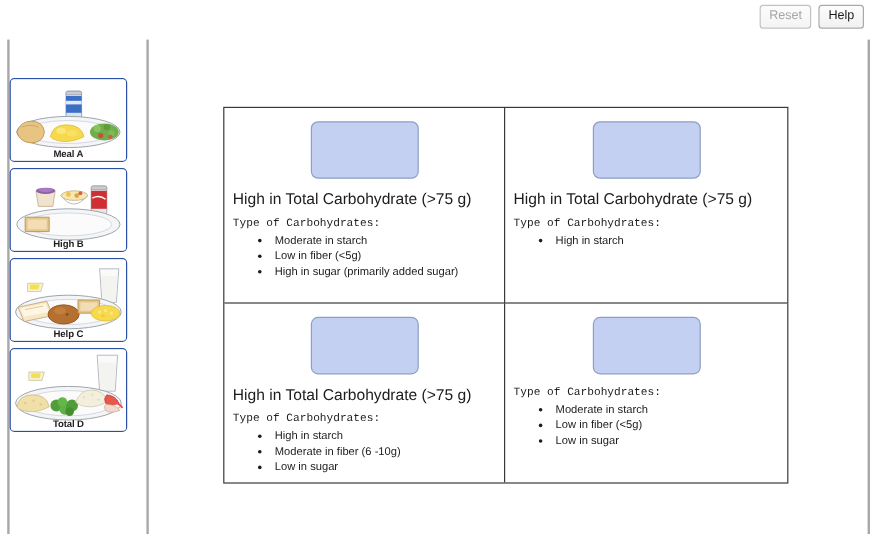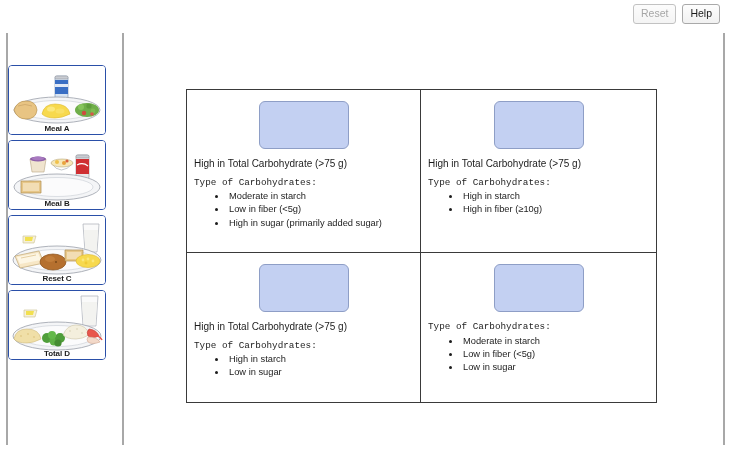--- a/index.html
+++ b/index.html
@@ -139,21 +139,21 @@
     height: 48px;
     margin: 5px auto 9px auto;
     background: #c3d0f2;
     border: 1px solid #8e9ec6;
     border-radius: 6px;
     box-sizing: border-box;
   }
 
   .cell-head {
     font-family: "Liberation Sans", sans-serif;
-    font-size: 10px;
+    font-size: 13px;
     color: #1c1c1c;
     margin: 0 0 6px 0;
     line-height: 1.25;
   }
   .cell-sub {
     font-family: Liberation Mono, monospace;
     font-size: 9.3px;
     color: #1c1c1c;
     margin: 0 0 2px 0;
     line-height: 1.25;
@@ -246,21 +246,21 @@
         <rect x="67" y="18" width="13" height="15" fill="#cf2f32"></rect>
         <path d="M68 24 q6-3 11 1" stroke="#ffffff" stroke-width="1.2" fill="none"></path>
         <rect x="67" y="14" width="13" height="3" rx="1.2" fill="#c9ccd2" stroke="#8a8f96" stroke-width="0.5"></rect>
 
         <ellipse cx="48" cy="46" rx="43" ry="13" fill="#f4f5f7" stroke="#9aa0aa" stroke-width="0.8"></ellipse>
         <ellipse cx="48" cy="46" rx="36" ry="9.5" fill="#fbfbfc" stroke="#c7ccd4" stroke-width="0.6"></ellipse>
 
         <path d="M12 40 l20 0 l0 12 l-20 0 z" fill="#e7c789" stroke="#b08d4d" stroke-width="0.7"></path>
         <path d="M14 42 l16 0 l0 8 l-16 0 z" fill="#f2ddb4"></path>
       </svg>
-      <div class="meal-caption">Meal B</div>
+      <div class="meal-caption">High B</div>
     </div>
 
     <div class="meal-tile">
       <svg class="meal-art" viewBox="0 0 96 68">
         <rect x="0" y="0" width="96" height="68" fill="#ffffff"></rect>
 
         <path d="M74 8 l16 0 l-2 28 l-12 0 z" fill="#fafafa" stroke="#a9aeb6" stroke-width="0.7"></path>
         <path d="M75 14 l14 0 l-1.6 21 l-10.8 0 z" fill="#f3f3f0"></path>
 
         <path d="M14 20 l13 0 l-2 7 l-11 0 z" fill="#f6f0d8" stroke="#c9bf8e" stroke-width="0.6"></path>
@@ -279,21 +279,21 @@
 
         <path d="M56 34 l18 0 l0 11 l-18 0 z" fill="#e7c789" stroke="#b08d4d" stroke-width="0.7"></path>
         <path d="M58 36 l14 0 l0 7 l-14 0 z" fill="#f2ddb4"></path>
 
         <ellipse cx="79" cy="45" rx="12" ry="6.5" fill="#f7d94e" stroke="#ddb92c" stroke-width="0.6"></ellipse>
         <circle cx="74" cy="44" r="1.4" fill="#fbe87d"></circle>
         <circle cx="79" cy="43" r="1.4" fill="#fbe87d"></circle>
         <circle cx="84" cy="45" r="1.4" fill="#fbe87d"></circle>
         <circle cx="77" cy="47" r="1.4" fill="#f0ca35"></circle>
       </svg>
-      <div class="meal-caption">Reset C</div>
+      <div class="meal-caption">Help C</div>
     </div>
 
     <div class="meal-tile">
       <svg class="meal-art" viewBox="0 0 96 68">
         <rect x="0" y="0" width="96" height="68" fill="#ffffff"></rect>
 
         <path d="M72 5 l17 0 l-2 30 l-13 0 z" fill="#fafafa" stroke="#a9aeb6" stroke-width="0.7"></path>
         <path d="M73 11 l15 0 l-1.7 23 l-11.6 0 z" fill="#f3f3f0"></path>
 
         <path d="M15 19 l13 0 l-2 7 l-11 0 z" fill="#f6f0d8" stroke="#c9bf8e" stroke-width="0.6"></path>
@@ -338,30 +338,30 @@
         <li>High in sugar (primarily added sugar)</li>
       </ul>
     </div>
 
     <div class="cell row-top">
       <div class="dropzone"></div>
       <p class="cell-head">High in Total Carbohydrate (&gt;75 g)</p>
       <p class="cell-sub">Type of Carbohydrates:</p>
       <ul class="cell-list">
         <li>High in starch</li>
-        <li>High in fiber (≥10g)</li>
       </ul>
     </div>
 
     <div class="cell col-left">
       <div class="dropzone"></div>
       <p class="cell-head">High in Total Carbohydrate (&gt;75 g)</p>
       <p class="cell-sub">Type of Carbohydrates:</p>
       <ul class="cell-list">
         <li>High in starch</li>
+        <li>Moderate in fiber (6 -10g)</li>
         <li>Low in sugar</li>
       </ul>
     </div>
 
     <div class="cell">
       <div class="dropzone"></div>
       <p class="cell-sub">Type of Carbohydrates:</p>
       <ul class="cell-list">
         <li>Moderate in starch</li>
         <li>Low in fiber (&lt;5g)</li>

